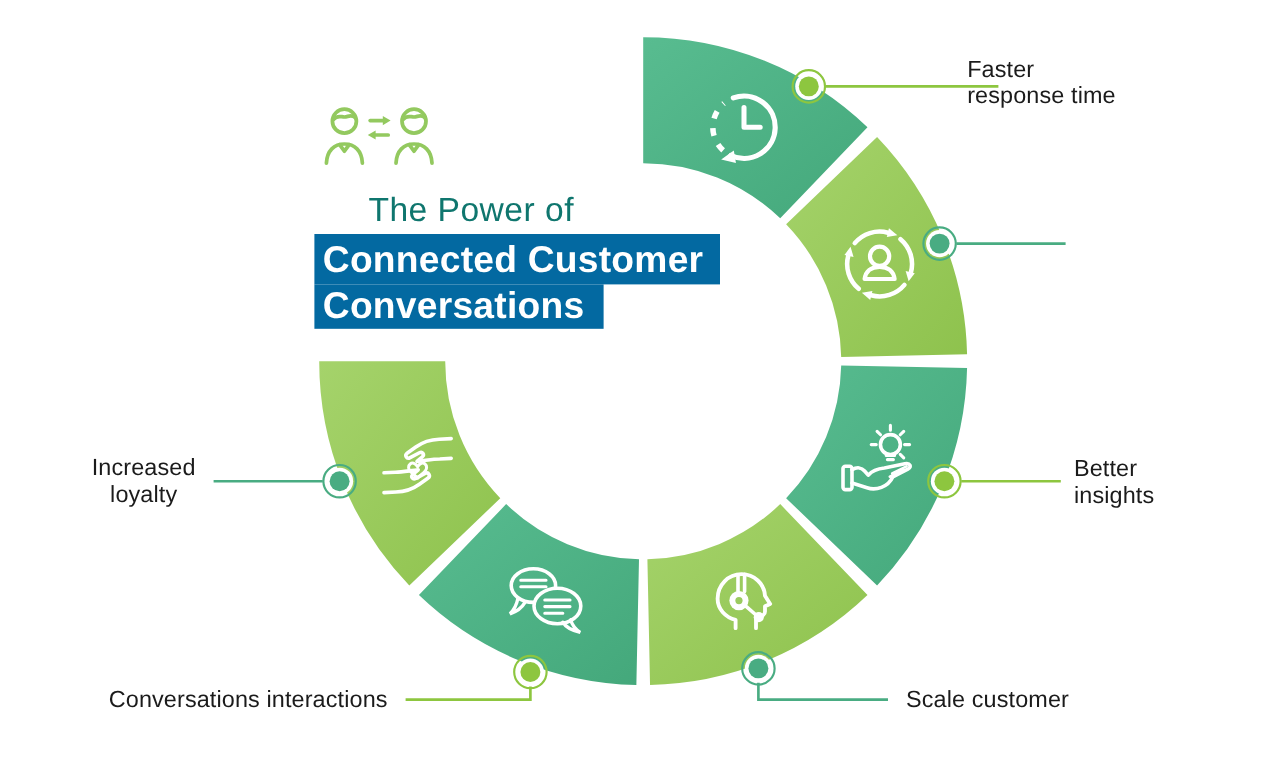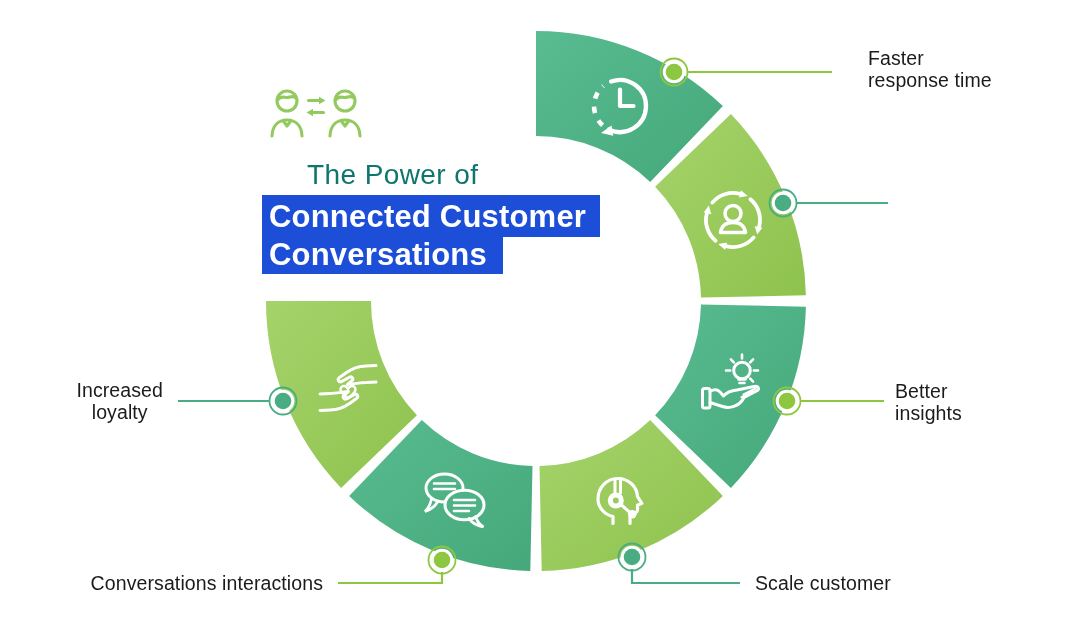--- a/index.html
+++ b/index.html
@@ -14,30 +14,30 @@
   #icon-bulb{left:696px;top:350px;}
   #icon-headset{left:582px;top:462px;}
   #icon-chat{left:419px;top:464px;}
   #icon-hands{left:312px;top:352px;}
   .people-icon{position:absolute;left:266px;top:85px;width:100px;height:64px;}
   .kicker{
     position:absolute;left:271px;top:160px;font-size:28px;line-height:30px;
     color:#0f766e;letter-spacing:.4px;white-space:nowrap;margin-left:36px;
   }
   .tblock{
-    position:absolute;left:262px;background:#1d4ed8;color:#ffffff;
+    position:absolute;left:262px;background:#0369a1;color:#ffffff;
     font-weight:bold;font-size:31px;white-space:nowrap;letter-spacing:.2px;
   }
   #tb1{top:195px;height:42px;line-height:43px;padding:0 14px 0 7px;}
   #tb2{top:237px;height:37px;line-height:36px;padding:0 16px 0 7px;}
   .lbl{
     position:absolute;font-size:19.5px;line-height:22px;color:#1b1b1b;
     white-space:pre-line;letter-spacing:.1px;
   }
-  #lbl-0{left:868px;top:47px;}
+  #lbl-0{left:806px;top:47px;}
   #lbl-1{left:905px;top:190px;}
   #lbl-2{left:895px;top:380px;}
   #lbl-3{left:755px;top:572px;}
   #lbl-4{right:750px;top:572px;text-align:right;}
   #lbl-5{right:910px;top:379px;text-align:center;}
 </style>
 </head>
 <body>
 
 <div class="stage">

